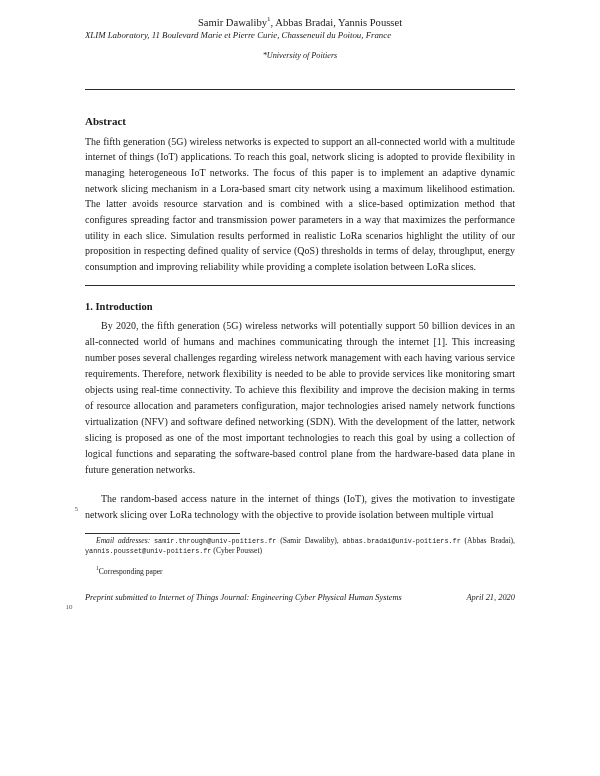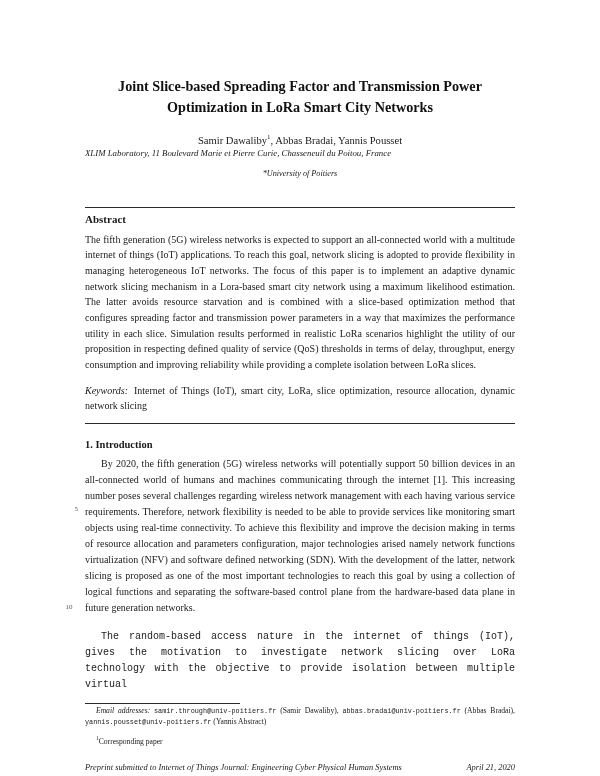--- a/index.html
+++ b/index.html
@@ -51,21 +51,21 @@
     line-height: 10px;
   }
   .rule {
     border: none;
     border-top: 1.2px solid #2a2a2a;
     margin: 0;
   }
   .rule-top { margin-top: 28px; }
   .rule-mid { margin-top: 3px; }
   .abstract-heading {
-    margin-top: 4px;
+    margin-top: 24px;
     font-weight: bold;
     font-size: 11px;
     line-height: 14px;
   }
   .abstract-text {
     margin-top: 6px;
     font-size: 10px;
     line-height: 15.7px;
     text-align: justify;
   }
@@ -85,21 +85,21 @@
     font-size: 10.5px;
     line-height: 14px;
   }
   .body-para {
     font-size: 10px;
     line-height: 16px;
     text-align: justify;
     text-indent: 16px;
   }
   .para1 { margin-top: 4px; }
-  .para2 { margin-top: 13px; font-family: Liberation Mono, monospace; }
+  .para2 { margin-top: 13px; }
   .margin-lineno {
     position: absolute;
     font-size: 7px;
     color: #555;
     left: 60px;
     width: 18px;
     text-align: right;
   }
   .lineno-5 { top: 505px; }
   .lineno-10 { top: 603px; text-align: center; }
@@ -144,50 +144,45 @@
 </head>
 <body>
 
 <div class="page">
 
   <span class="margin-lineno lineno-5">5</span>
   <span class="margin-lineno lineno-10">10</span>
 
   <div class="content">
 
-    <div class="title-block">
-      <div>Joint Slice-based Spreading Factor and Transmission Power</div>
-      <div>Optimization in LoRa Smart City Networks</div>
-    </div>
 
     <div class="authors"><span>Samir Dawaliby</span><sup>1</sup><span>, Abbas Bradai, Yannis Pousset</span></div>
 
     <div class="affiliation">XLIM Laboratory, 11 Boulevard Marie et Pierre Curie, Chasseneuil du Poitou, France</div>
 
     <div class="university">*University of Poitiers</div>
 
     <hr class="rule rule-top">
 
     <div class="abstract-heading">Abstract</div>
 
     <p class="abstract-text">The fifth generation (5G) wireless networks is expected to support an all-connected world with a multitude internet of things (IoT) applications. To reach this goal, network slicing is adopted to provide flexibility in managing heterogeneous IoT networks. The focus of this paper is to implement an adaptive dynamic network slicing mechanism in a Lora-based smart city network using a maximum likelihood estimation. The latter avoids resource starvation and is combined with a slice-based optimization method that configures spreading factor and transmission power parameters in a way that maximizes the performance utility in each slice. Simulation results performed in realistic LoRa scenarios highlight the utility of our proposition in respecting defined quality of service (QoS) thresholds in terms of delay, throughput, energy consumption and improving reliability while providing a complete isolation between LoRa slices.</p>
 
-    <p class="keywords"><span class="kw-label">Keywords:</span><span>Internet of Things (IoT), smart city, LoRa, slice optimization, resource allocation, dynamic network slicing</span></p>
 
     <hr class="rule rule-mid">
 
     <div class="intro-heading">1. Introduction</div>
 
     <p class="body-para para1">By 2020, the fifth generation (5G) wireless networks will potentially support 50 billion devices in an all-connected world of humans and machines communicating through the internet [1]. This increasing number poses several challenges regarding wireless network management with each having various service requirements. Therefore, network flexibility is needed to be able to provide services like monitoring smart objects using real-time connectivity. To achieve this flexibility and improve the decision making in terms of resource allocation and parameters configuration, major technologies arised namely network functions virtualization (NFV) and software defined networking (SDN). With the development of the latter, network slicing is proposed as one of the most important technologies to reach this goal by using a collection of logical functions and separating the software-based control plane from the hardware-based data plane in future generation networks.</p>
 
     <p class="body-para para2">The random-based access nature in the internet of things (IoT), gives the motivation to investigate network slicing over LoRa technology with the objective to provide isolation between multiple virtual</p>
 
     <div class="footnote">
       <hr class="footnote-rule">
-      <p class="footnote-text"><span class="fn-label">Email addresses:</span> <span class="mono">samir.through@univ-poitiers.fr</span> <span>(Samir Dawaliby),</span> <span class="mono">abbas.bradai@univ-poitiers.fr</span> <span>(Abbas Bradai),</span> <span class="mono">yannis.pousset@univ-poitiers.fr</span> <span>(Yannis Abstract)</span></p>
+      <p class="footnote-text"><span class="fn-label">Email addresses:</span> <span class="mono">samir.through@univ-poitiers.fr</span> <span>(Samir Dawaliby),</span> <span class="mono">abbas.bradai@univ-poitiers.fr</span> <span>(Abbas Bradai),</span> <span class="mono">yannis.pousset@univ-poitiers.fr</span> <span>(Cyber Pousset)</span></p>
       <div class="corresponding"><sup>1</sup><span>Corresponding paper</span></div>
     </div>
 
     <div class="footer">
       <span>Preprint submitted to Internet of Things Journal: Engineering Cyber Physical Human Systems</span>
       <span>April 21, 2020</span>
     </div>
 
   </div>
 </div>

